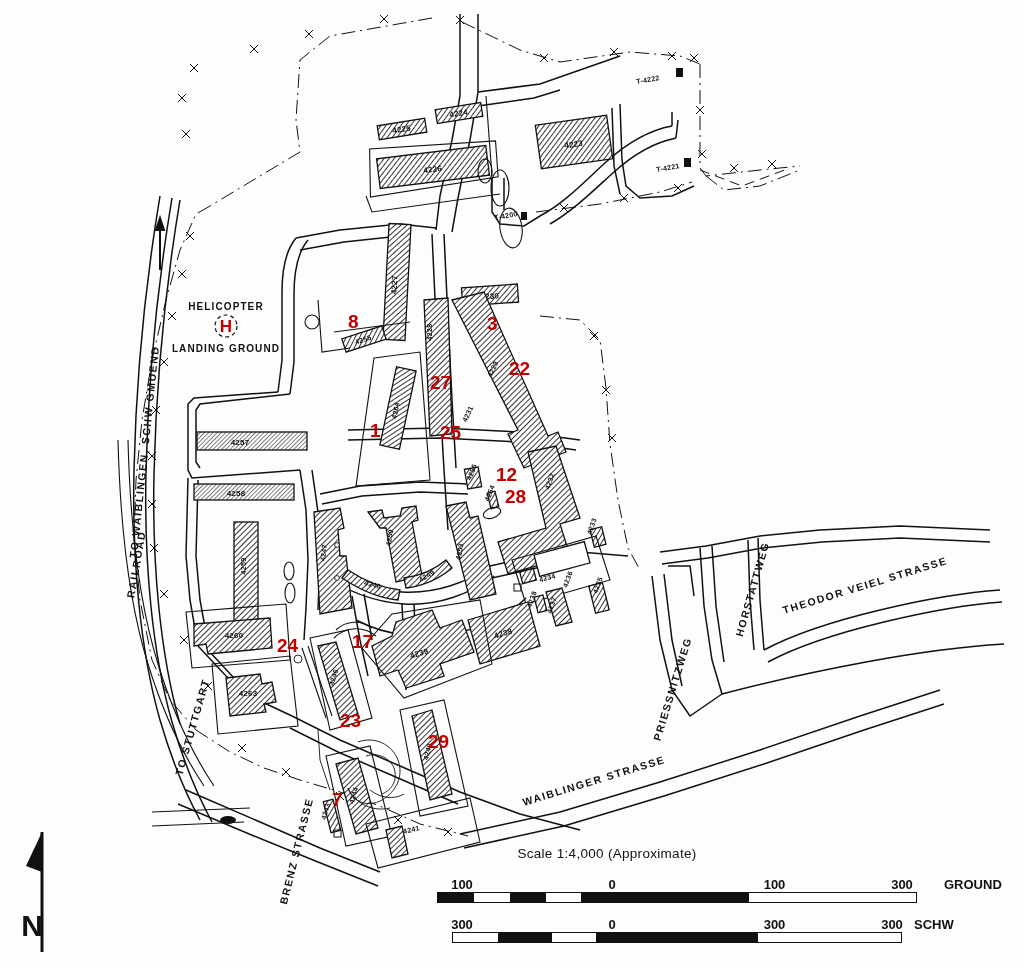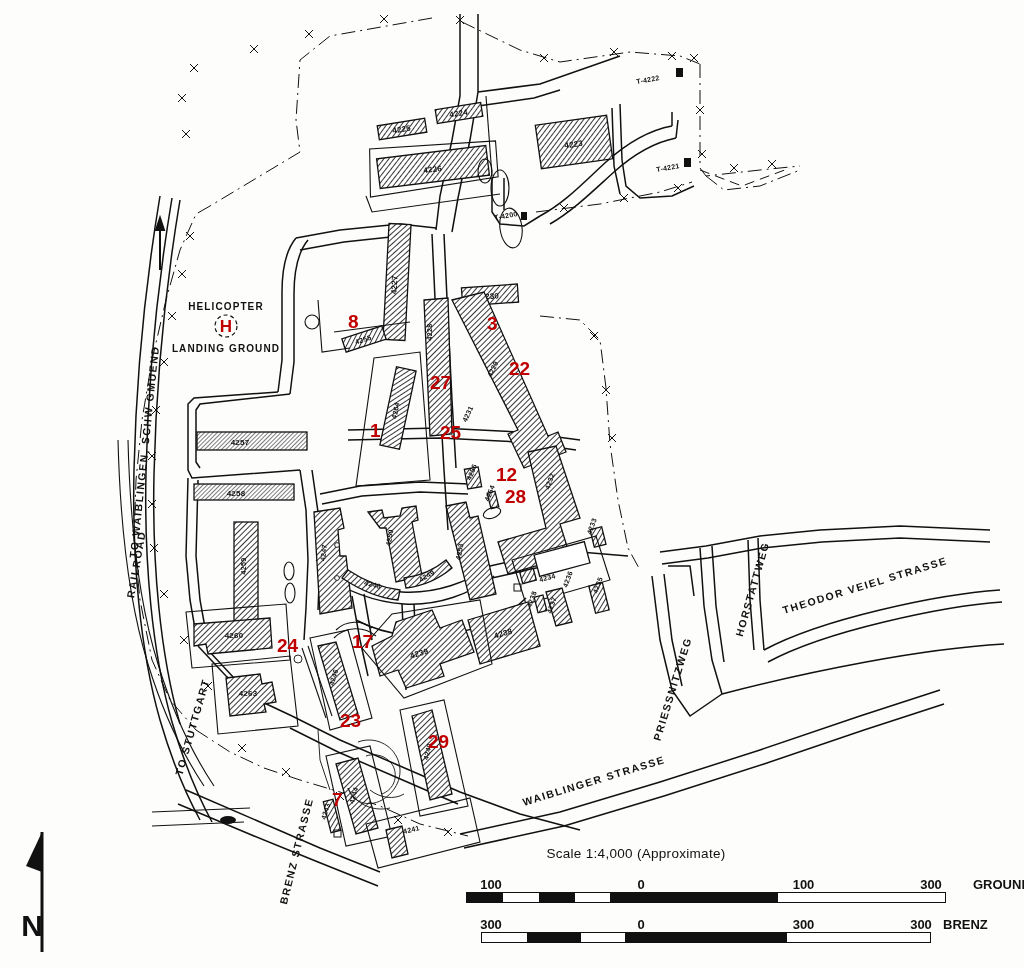--- a/index.html
+++ b/index.html
@@ -47,21 +47,21 @@
                  font-size: 10px; font-weight: 700; fill: #111111;
                  letter-spacing: 1.1px; }
   .red-num     { font-family: "Liberation Sans", sans-serif;
                  font-size: 19px; font-weight: 700; fill: #c00000; }
   .heli-h      { font-family: "Liberation Sans", sans-serif;
                  font-size: 17px; font-weight: 700; fill: #c00000; }
 
   
   #legend {
     position: absolute;
-    left: 466px;
+    left: 437px;
     top: 846px;
     width: 500px;
   }
   .scale-title {
     font-size: 13.5px;
     color: #111;
     text-align: center;
     margin: 0 0 16px 0;
     letter-spacing: 0.3px;
     padding-right: 160px;
@@ -529,21 +529,21 @@
         <div class="sb-white" style="width:35%"></div>
       </div>
     </div>
 
     <div class="bar-block">
       <div class="bar-ticks">
         <span style="left:5%">300</span>
         <span style="left:35%">0</span>
         <span style="left:67.5%">300</span>
         <span style="left:91%">300</span>
-        <span class="unit" style="left:94%;padding-left:7px">BRENZ</span>
+        <span class="unit" style="left:94%;padding-left:7px">SCHW</span>
       </div>
       <div class="scalebar" style="width:90%;margin-left:3%">
         <div class="sb-white" style="width:10%"></div>
         <div class="sb-black" style="width:12%"></div>
         <div class="sb-white" style="width:10%"></div>
         <div class="sb-black" style="width:36%"></div>
         <div class="sb-white" style="width:32%"></div>
       </div>
     </div>
   </div>

